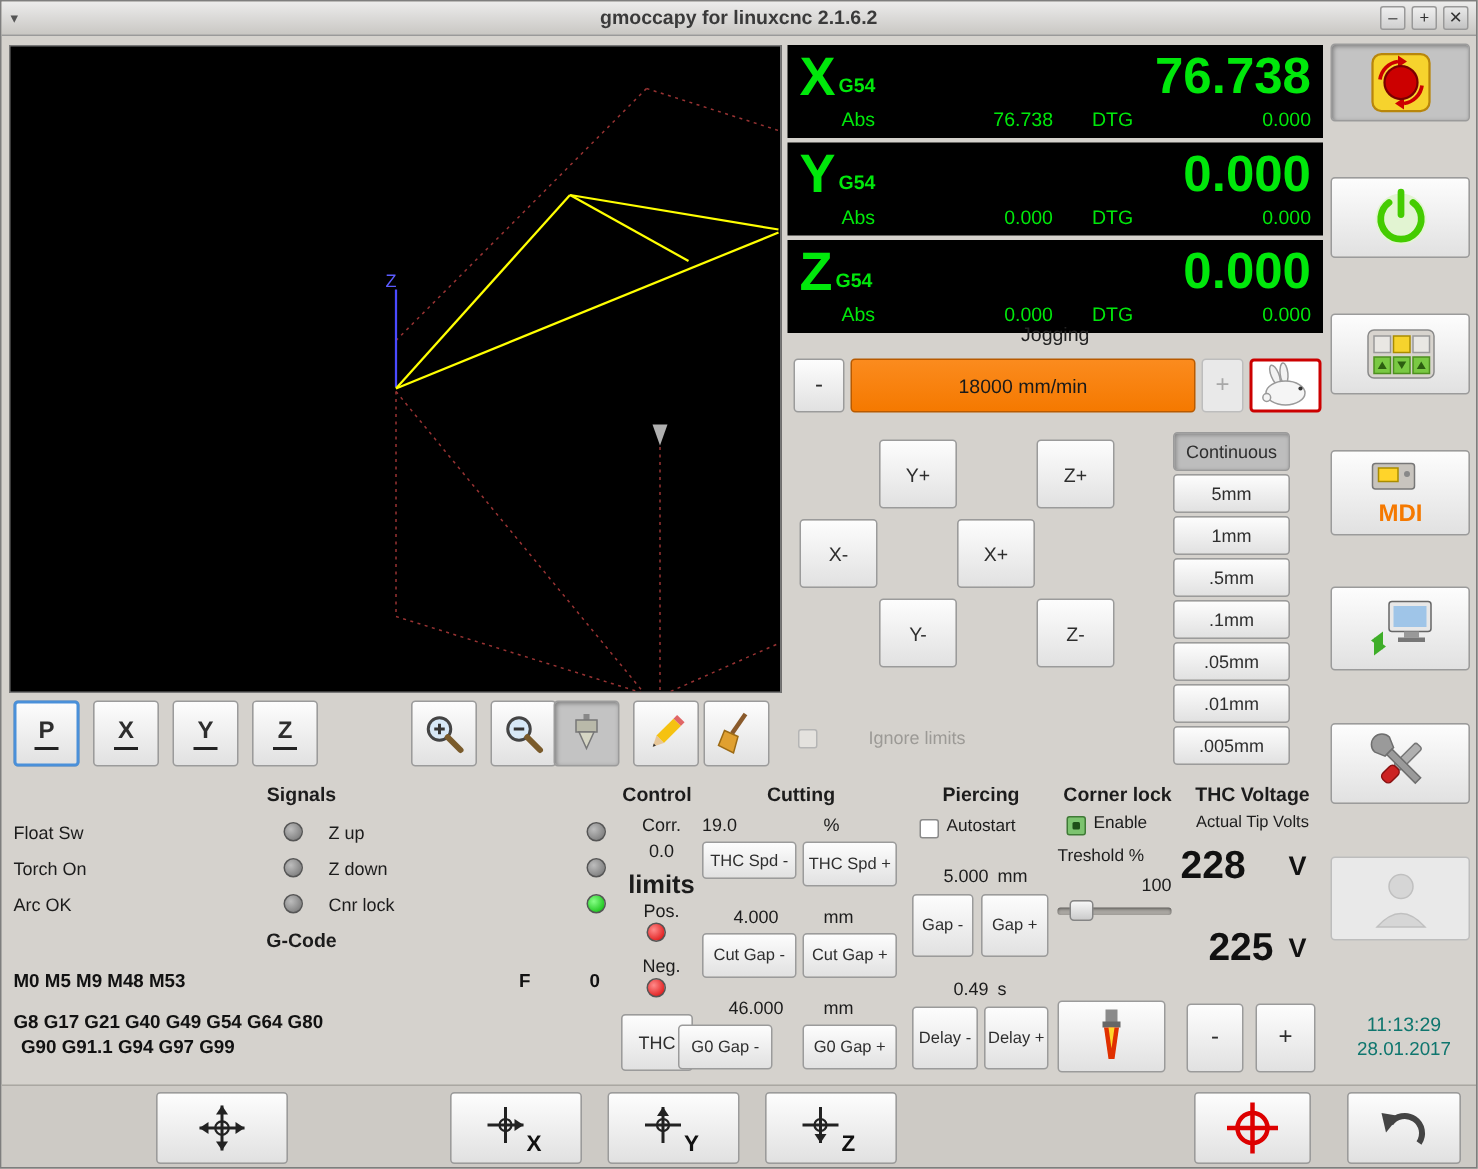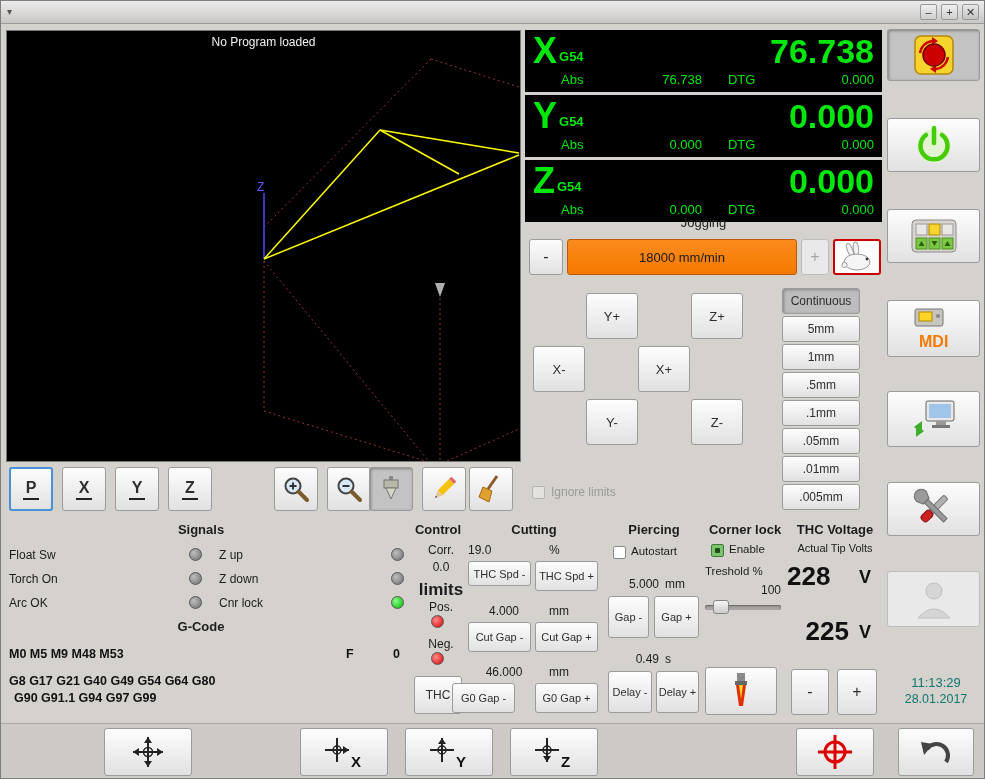--- a/index.html
+++ b/index.html
@@ -54,21 +54,21 @@
     display:flex; align-items:center; justify-content:center; }
   .jogbtn { position:absolute; width:52px; height:46px; font-size:13px; }
   #inc-col { position:absolute; left:781px; top:287px; width:78px; }
   .incbtn { width:78px; height:26px; font-size:12px; margin-bottom:2px; }
   .incbtn.active { background:#bdbdbd; box-shadow:inset 1px 1px 3px rgba(0,0,0,.3); }
   #ignore-limits { position:absolute; left:531px; top:484px; display:flex; align-items:center; gap:6px; }
   .checkbox { width:13px; height:13px; background:#fff; border:1px solid #8a8a8a; border-radius:2px; position:relative; }
   .checkbox.disabled { background:#e4e2de; border-color:#b5b5b5; }
   .checkbox.checked { background:#7cc36f; border-color:#3f7a36; }
   .checkbox.checked::after { content:''; position:absolute; inset:3px; background:#1e4f18; border-radius:1px; }
-  #ignore-limits span.lbl { font-size:12px; color:#9c9a96; }
+  #ignore-limits span.lbl { font-size:12px; color:#9c9a96;margin-left:28px; }
 
   
   .rcol-btn { position:absolute; left:886px; width:93px; height:54px; }
   
   .led { width:13px; height:13px; border-radius:50%; border:1px solid #555; position:absolute; }
   .led.gray { background:radial-gradient(circle at 35% 35%, #bdbdbd, #6f6f6f); }
   .led.green { background:radial-gradient(circle at 35% 35%, #86ff86, #00b400); }
   .led.red { background:radial-gradient(circle at 35% 35%, #ff8a8a, #d80000); }
 
   
@@ -90,20 +90,21 @@
   #bottombar { position:absolute; left:0; top:722px; width:985px; height:57px; background:#cdcac5; border-top:1px solid #aaa7a2; }
   .bbtn { position:absolute; top:4px; width:88px; height:48px; }
 </style>
 </head>
 <body>
 
 <div id="window">
 
   <div id="titlebar">
     <span class="menu-arrow">▾</span>
+    <div class="titlebar-title">gmoccapy for linuxcnc  2.1.6.2</div>
     <div class="win-btns">
       <div class="win-btn">–</div>
       <div class="win-btn">+</div>
       <div class="win-btn close">✕</div>
     </div>
   </div>
 
   <div id="preview">
     <svg width="513" height="430" viewBox="0 0 513 430">
 
@@ -122,21 +123,20 @@
 
       <g stroke="#ffff00" stroke-width="1.5" fill="none">
         <line x1="257" y1="228" x2="373" y2="99"></line>
         <line x1="373" y1="99" x2="512" y2="122"></line>
         <line x1="257" y1="228" x2="512" y2="124"></line>
         <line x1="373" y1="99" x2="452" y2="143"></line>
       </g>
 
       <polygon points="428,252 438,252 433,266" fill="#b0b0b0"></polygon>
     </svg>
-    <div class="preview-status">No Program loaded</div>
   </div>
 
   <div id="preview-toolbar">
     <div class="btn tbtn focus" style="left:3px">
       <span class="view-letter">P</span>
     </div>
     <div class="btn tbtn" style="left:56px">
       <span class="view-letter">X</span>
     </div>
     <div class="btn tbtn" style="left:109px">

